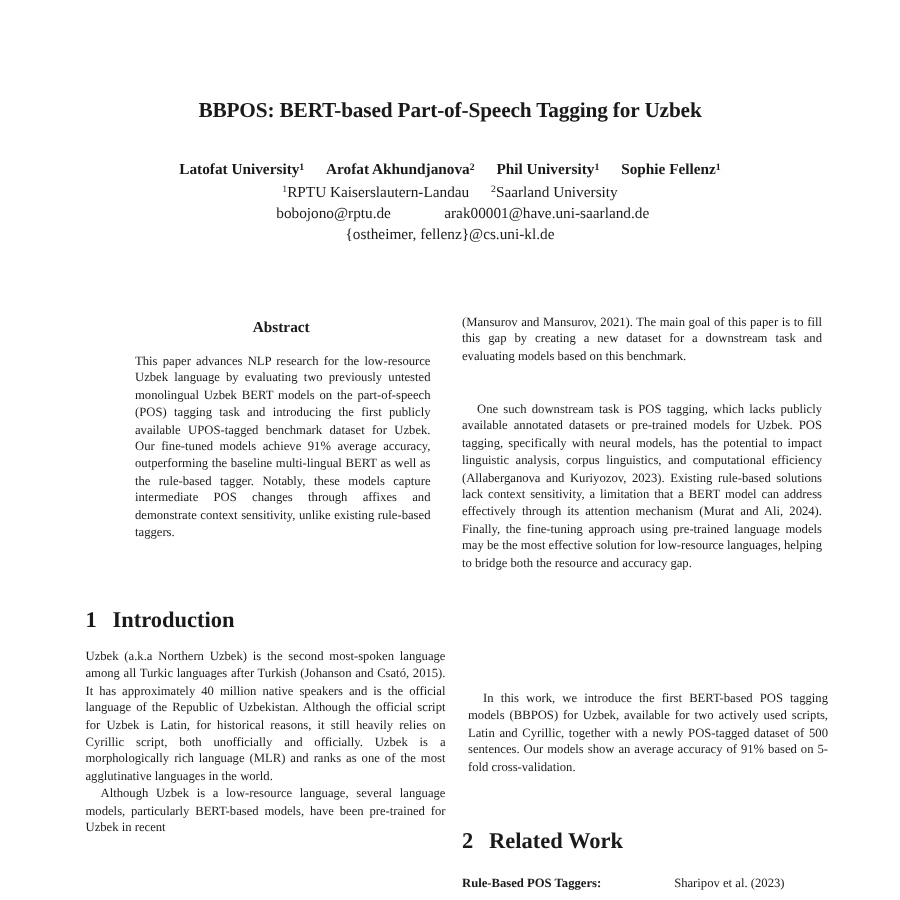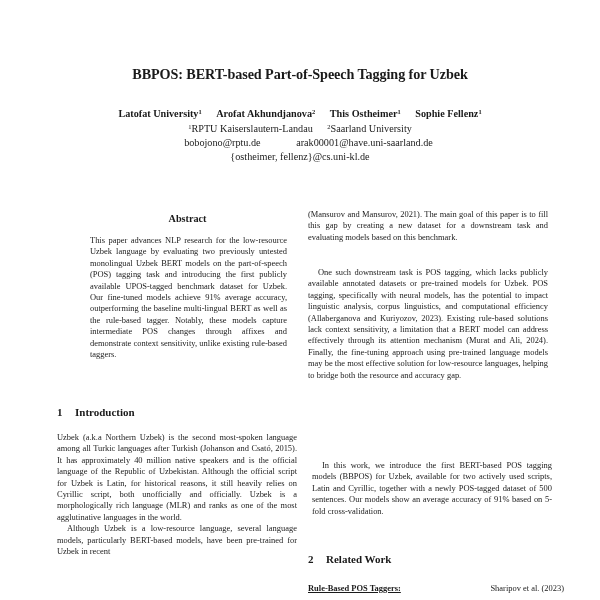--- a/index.html
+++ b/index.html
@@ -32,41 +32,41 @@
   .col p { margin: 0; }
   .indent { text-indent: 10px; }
 
   .abstract-head {
     position: absolute; left: 80px; top: 213px; width: 215px;
     text-align: center; font-weight: bold; font-size: 10.2px;
   }
   .abstract-body { left: 90px; top: 235px; width: 197px; }
 
   .sec-head {
-    position: absolute; font-weight: bold; font-size: 11px;
+    position: absolute; font-weight: bold; font-size: 15px;
   }
   .sec-head .num { display: inline-block; width: 18px; }
 
   .intro-body { left: 57px; top: 432px; width: 240px; }
   .right-top { left: 308px; top: 209px; width: 240px; }
   .right-para2 { left: 308px; top: 267px; width: 240px; }
   .right-para3 { left: 296px; top: 460px; width: 240px; margin-left: 16px; }
-  .rel-line { position: absolute; left: 308px; top: 583px; width: 256px; font-size: 8.45px; text-decoration: underline; }
+  .rel-line { position: absolute; left: 308px; top: 583px; width: 215px; font-size: 8.45px; }
   .rel-line b { font-weight: bold; }
   .rel-line .cite { float: right; }
 </style>
 </head>
 <body>
 
 <div class="title">BBPOS: BERT-based Part-of-Speech Tagging for Uzbek</div>
 
 <div class="authors">
   <span class="au"><span>Latofat University</span><sup>1</sup></span>
   <span class="au"><span>Arofat Akhundjanova</span><sup>2</sup></span>
-  <span class="au"><span>This Ostheimer</span><sup>1</sup></span>
+  <span class="au"><span>Phil University</span><sup>1</sup></span>
   <span class="au"><span>Sophie Fellenz</span><sup>1</sup></span>
 </div>
 
 <div class="affil">
   <span><sup>1</sup><span style="margin:0">RPTU Kaiserslautern-Landau</span></span>
   <span><sup>2</sup><span style="margin:0">Saarland University</span></span>
 </div>
 
 <div class="email">
   <span>bobojono@rptu.de</span>

